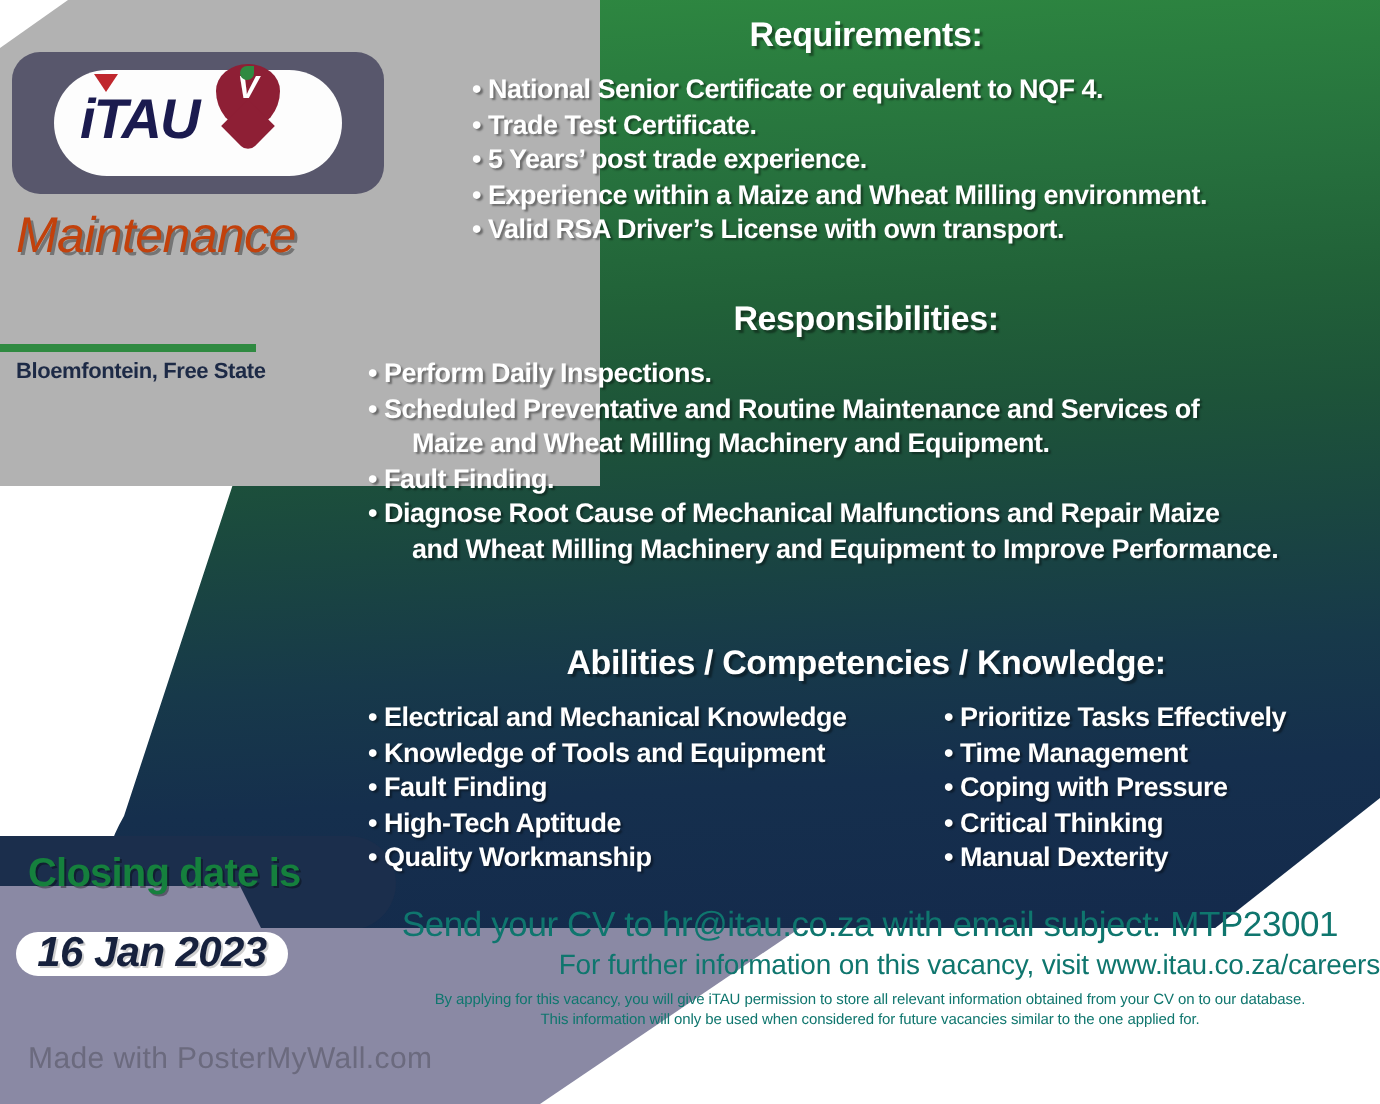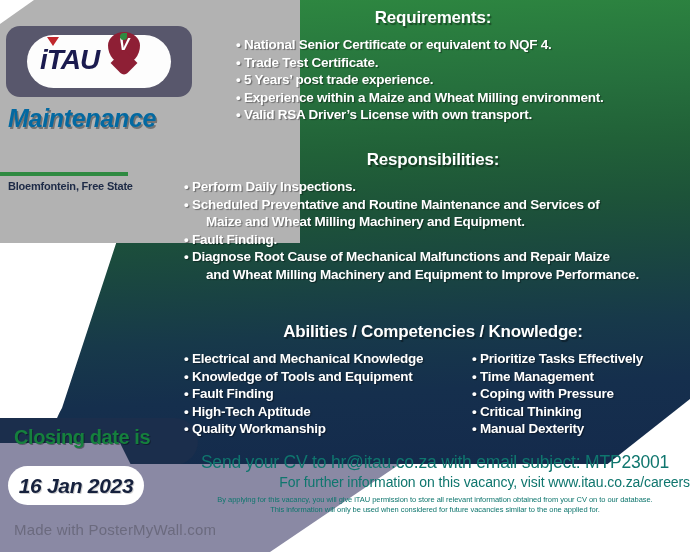--- a/index.html
+++ b/index.html
@@ -92,21 +92,21 @@
   }
   
   .bottom-white{
     left:180px; top:464px; width:510px; height:88px;
     background:#ffffff;
   }
 
   
   .job-title{
     position:absolute; left:8px; top:104px; width:180px;
-    color:#0369a1; font-weight:bold; font-style:italic;
+    color:#c2410c; font-weight:normal; font-style:italic;
     font-size:25px; line-height:29px;
     letter-spacing:-0.3px;
     text-shadow:1.5px 1.5px 0 rgba(40,40,40,.45);
   }
   .green-rule{
     position:absolute; left:0; top:172px; width:128px; height:4px;
     background:#2f8a41;
   }
   .location{
     position:absolute; left:8px; top:180px; width:180px;
@@ -150,21 +150,21 @@
   }
 
   
   .closing-label{
     position:absolute; left:14px; top:426px;
     color:#15803d; font-weight:bold; font-size:20px;
     letter-spacing:-0.4px;
     text-shadow:1px 1px 0 rgba(0,0,0,.35);
   }
   .date-pill{
-    position:absolute; left:8px; top:466px; width:136px; height:39px;
+    position:absolute; left:8px; top:466px; width:136px; height:22px;
     background:#ffffff; border-radius:20px;
     display:flex; align-items:center; justify-content:center;
   }
   .date-text{
     color:#16213d; font-weight:bold; font-style:italic; font-size:21px;
     letter-spacing:-0.3px;
     text-shadow:1px 1px 0 rgba(120,120,120,.35);
   }
   .watermark{
     position:absolute; left:14px; top:521px;

